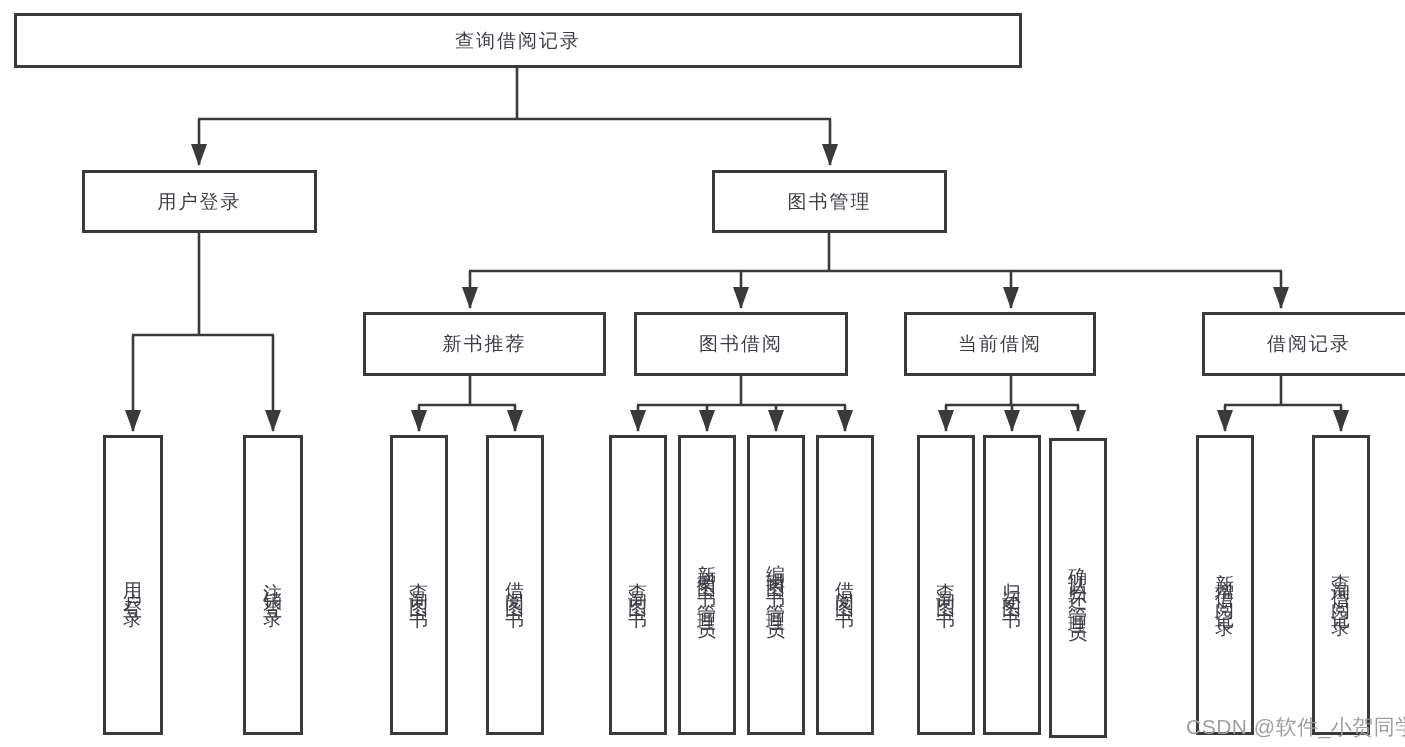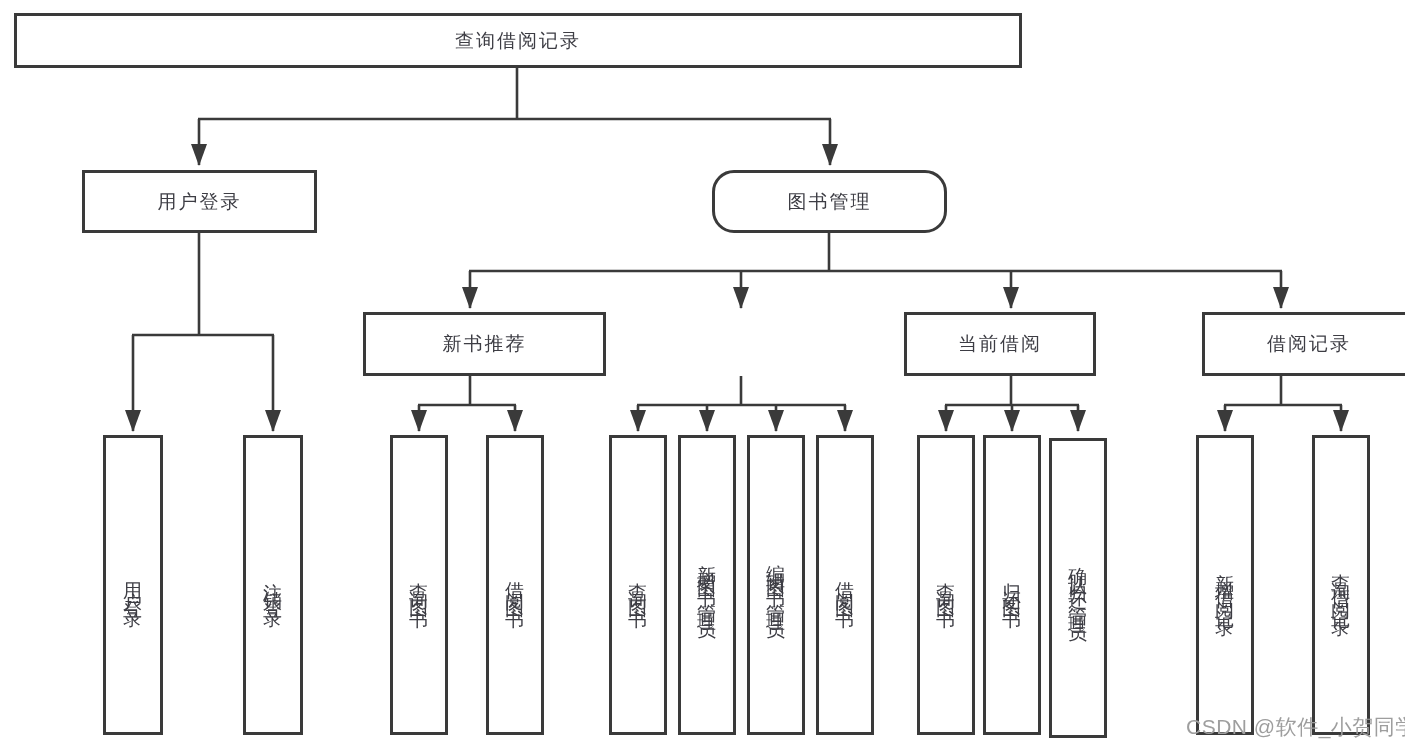--- a/index.html
+++ b/index.html
@@ -114,26 +114,29 @@
     </g>
   </svg>
 
   <div class="node h" style="left:14px; top:13px; width:1008px; height:55px;">
     <span>查询借阅记录</span>
   </div>
 
   <div class="node h" style="left:82px; top:170px; width:235px; height:63px;">
     <span>用户登录</span>
   </div>
-  <div class="node h" style="left:712px; top:170px; width:235px; height:63px;border-radius:22px;">
+  <div class="node h" style="left:712px; top:170px; width:235px; height:63px;">
     <span>图书管理</span>
   </div>
 
   <div class="node h" style="left:363px; top:312px; width:243px; height:64px;">
     <span>新书推荐</span>
+  </div>
+  <div class="node h" style="left:634px; top:312px; width:214px; height:64px;">
+    <span>图书借阅</span>
   </div>
   <div class="node h" style="left:904px; top:312px; width:192px; height:64px;">
     <span>当前借阅</span>
   </div>
   <div class="node h" style="left:1174px; top:312px; width:214px; height:64px;margin-left:28px;">
     <span>借阅记录</span>
   </div>
 
   <div class="node v" style="left:103px; top:435px; width:60px; height:300px;">
     <span>用户登录</span>

